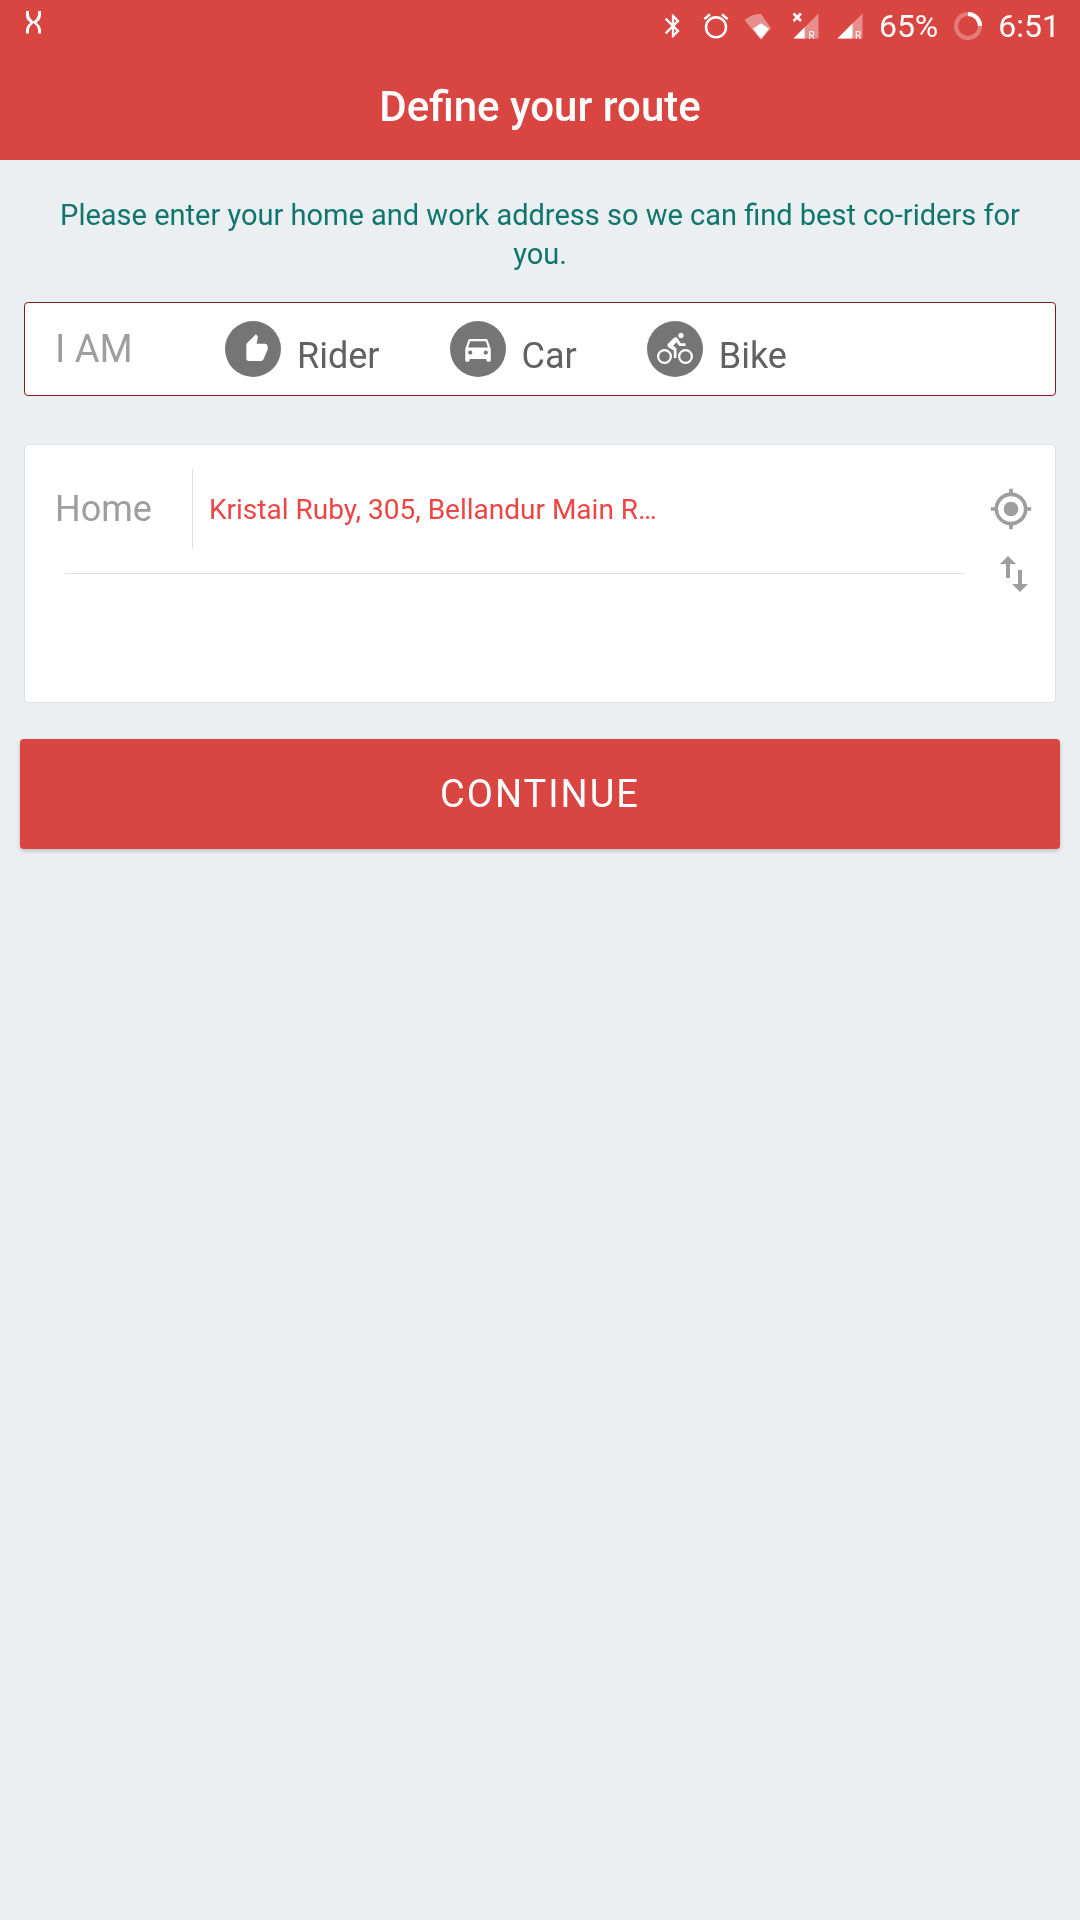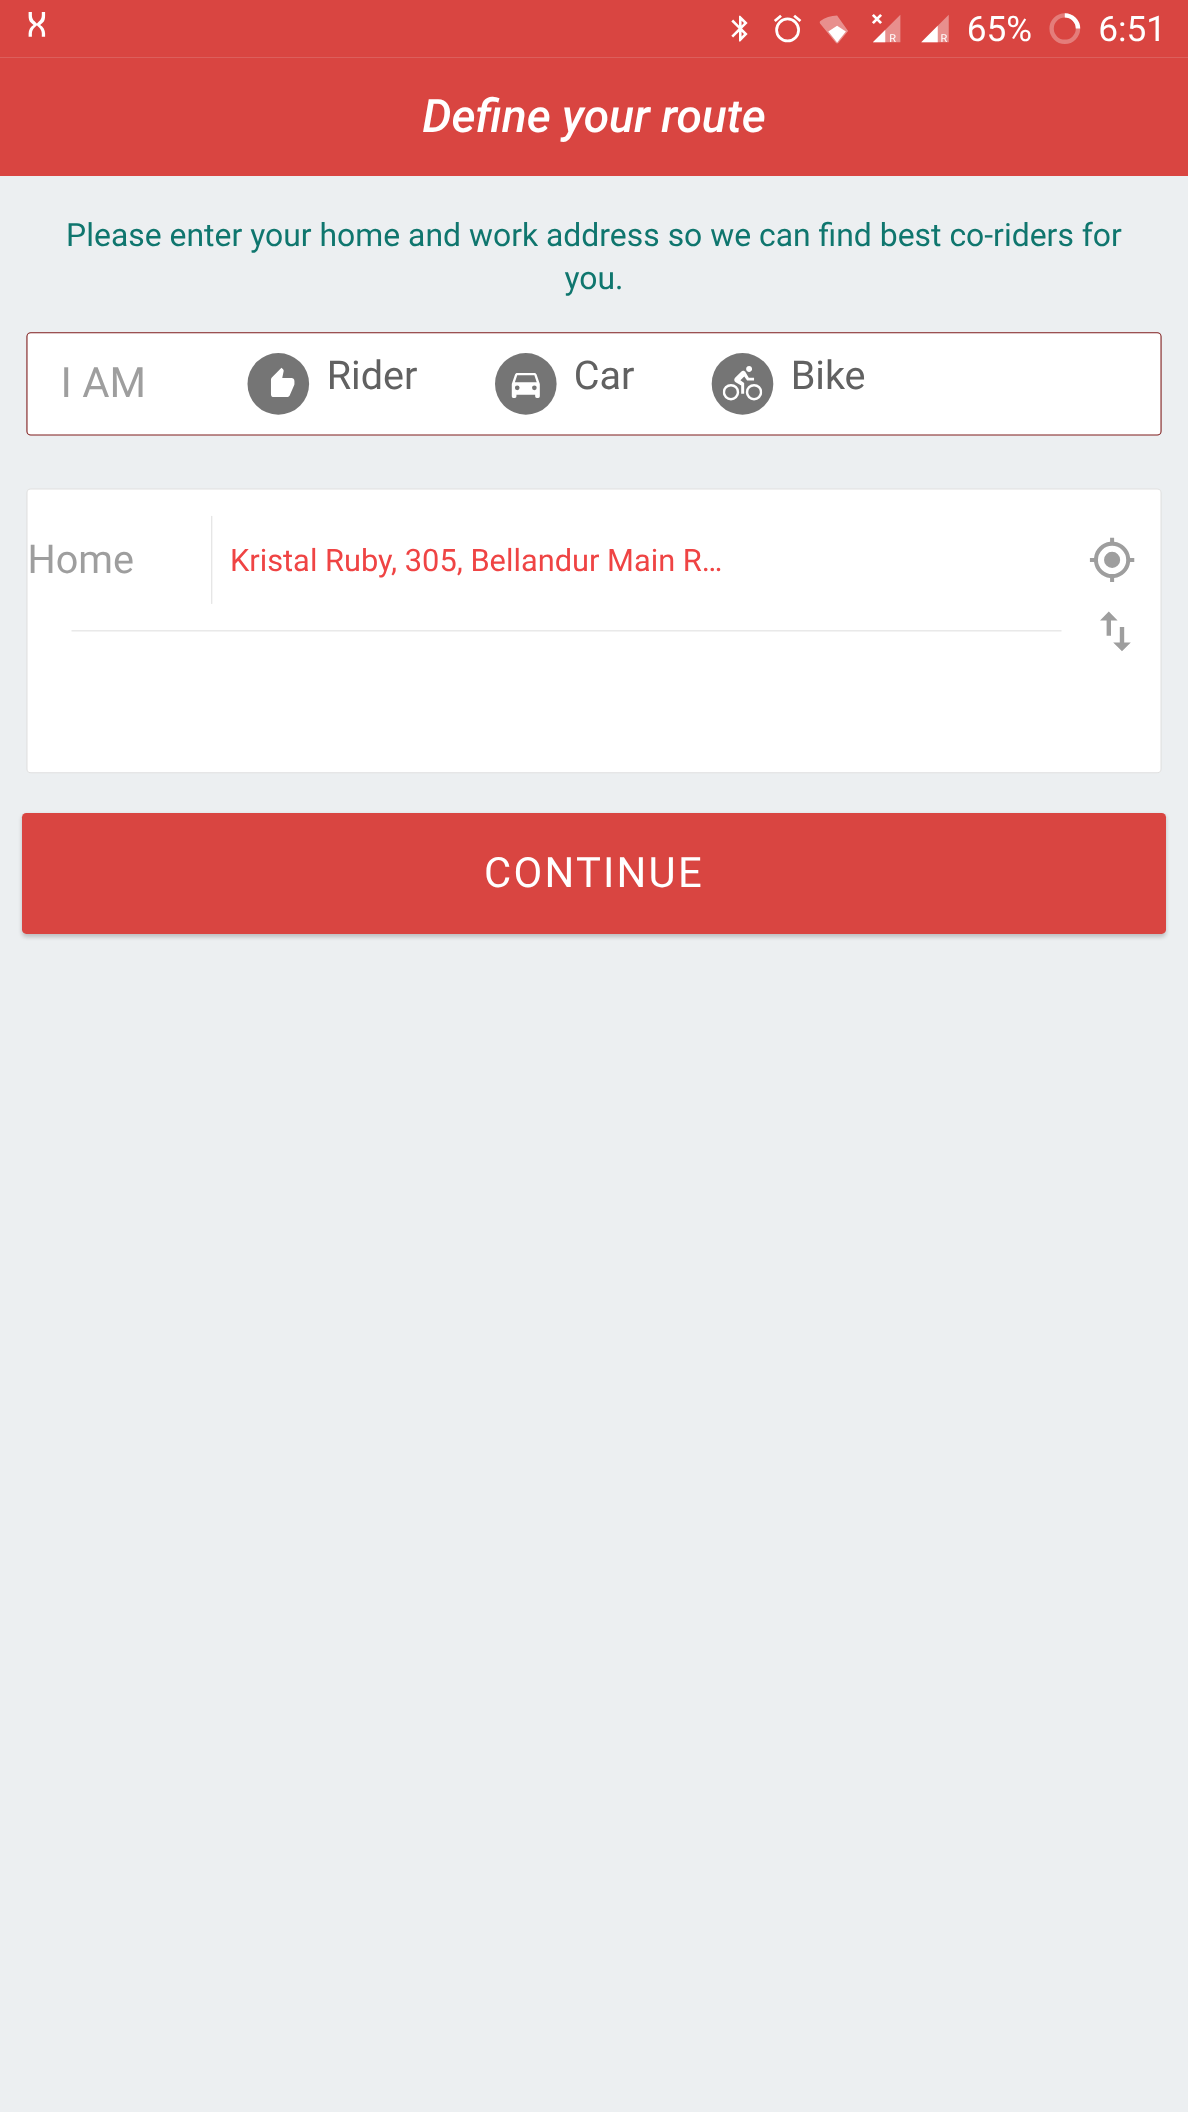--- a/index.html
+++ b/index.html
@@ -53,21 +53,20 @@
       background: #d94541;
       display: flex;
       align-items: center;
       justify-content: center;
     }
     
     .header-title {
       color: white;
       font-size: 42px;
       font-weight: 500;
-      font-style: italic;
     }
     
     .content {
       padding: 0;
     }
     
     .instruction {
       text-align: center;
       font-size: 29px;
       color: #0f766e;
@@ -95,21 +94,21 @@
     
     .mode-options {
       display: flex;
       align-items: center;
       gap: 70px;
       margin-left: 30px;
     }
     
     .mode-option {
       display: flex;
-      align-items: flex-start;
+      align-items: flex-end;
       gap: 16px;
       cursor: pointer;
     }
     
     .mode-icon-circle {
       width: 56px;
       height: 56px;
       border-radius: 50%;
       background: #757575;
       display: flex;
@@ -134,20 +133,21 @@
       display: flex;
       align-items: center;
       height: 128px;
       position: relative;
     }
     
     .address-label {
       width: 168px;
       color: #9e9e9e;
       font-size: 36px;
+      padding-left: 30px;
       border-right: 1px solid #e0e0e0;
       height: 80px;
       display: flex;
       align-items: center;
     }
     
     .address-divider {
       height: 1px;
       background: #e0e0e0;
       margin: 0 40px 0 40px;

